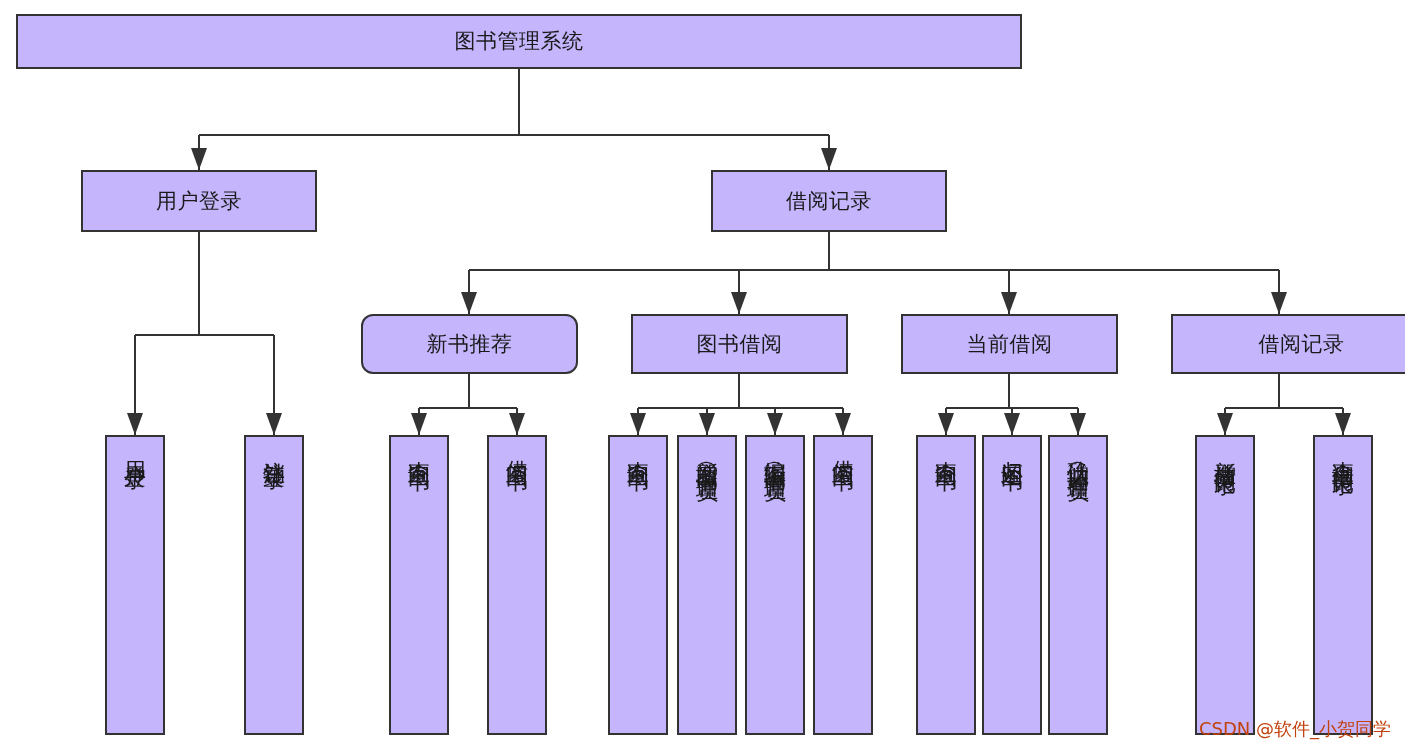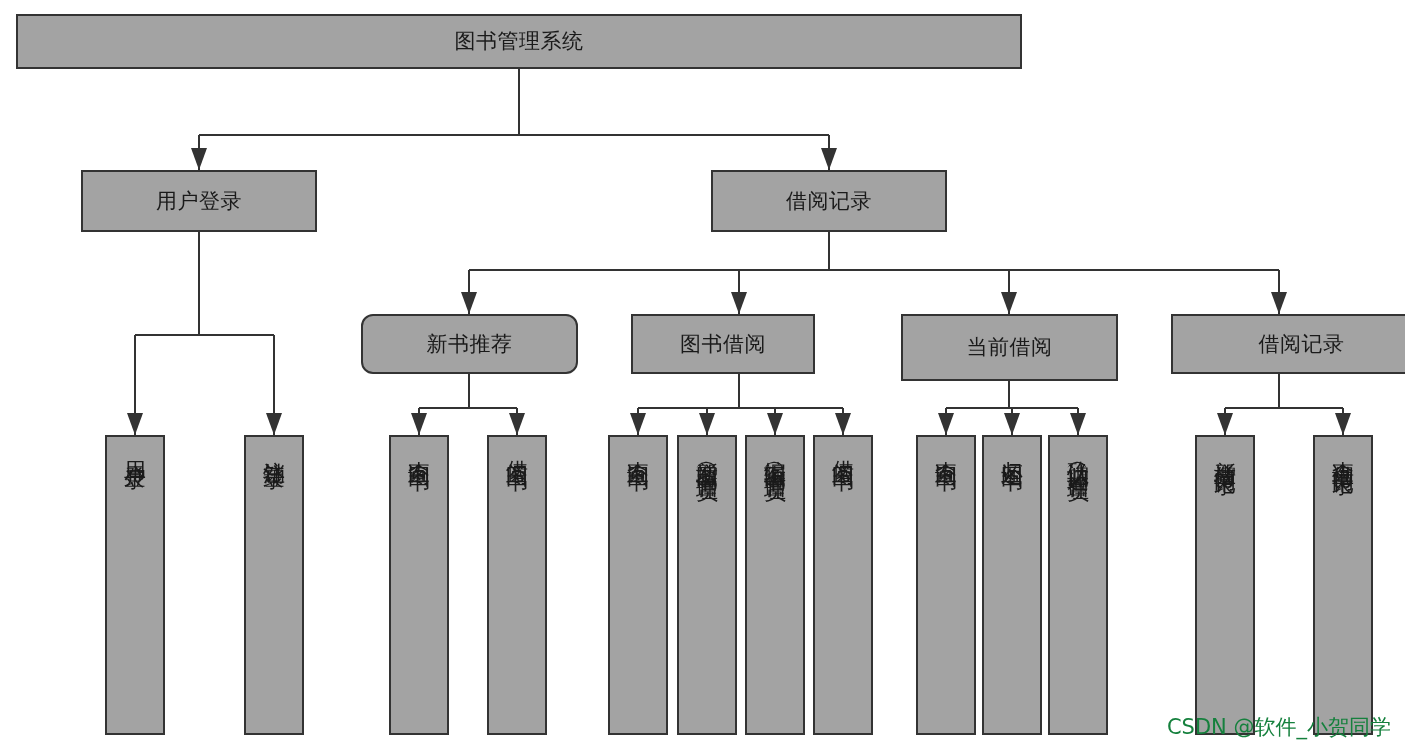--- a/index.html
+++ b/index.html
@@ -21,21 +21,21 @@
   #connector-layer {
     position: absolute;
     left: 0;
     top: 0;
     width: 1405px;
     height: 747px;
   }
   .node {
     position: absolute;
     box-sizing: border-box;
-    background: #a3a3a3;
+    background: #c4b5fd;
     border: 2px solid #333333;
     display: flex;
     align-items: center;
     justify-content: center;
     color: #1a1a1a;
   }
   .node-label {
     display: block;
     text-align: center;
     line-height: 1.08;
@@ -55,22 +55,22 @@
     text-orientation: upright;
     font-size: 22px;
     letter-spacing: 3px;
     line-height: 1;
     white-space: nowrap;
   }
   #watermark {
     position: absolute;
     right: 14px;
     bottom: 6px;
-    font-size: 21px;
-    color: #15803d;
+    font-size: 18px;
+    color: #c2410c;
     white-space: nowrap;
     pointer-events: none;
   }
 </style>
 </head>
 <body>
 
 <div id="diagram-root">
 
   <svg id="connector-layer" viewBox="0 0 1405 747" xmlns="http://www.w3.org/2000/svg">
@@ -137,24 +137,24 @@
         <span class="node-label">用户登录</span>
       </div>
       <div class="node horizontal" style="left: 711px; top: 170px; width: 236px; height: 62px;">
         <span class="node-label">借阅记录</span>
       </div>
     </div>
   <div id="level3-container">
       <div class="node horizontal" style="left: 361px; top: 314px; width: 217px; height: 60px; border-radius: 12px;">
         <span class="node-label">新书推荐</span>
       </div>
-      <div class="node horizontal" style="left: 631px; top: 314px; width: 184px; height: 60px;">
+      <div class="node horizontal" style="left: 631px; top: 314px; width: 217px; height: 60px;">
         <span class="node-label">图书借阅</span>
       </div>
-      <div class="node horizontal" style="left: 901px; top: 314px; width: 217px; height: 67px;">
+      <div class="node horizontal" style="left: 901px; top: 314px; width: 217px; height: 60px;">
         <span class="node-label">当前借阅</span>
       </div>
       <div class="node horizontal" style="left: 1171px; top: 314px; width: 261px; height: 60px;">
         <span class="node-label">借阅记录</span>
       </div>
     </div>
   <div id="leaves-container">
       <div class="node vertical" style="left: 105px; top: 435px; width: 60px; height: 300px;">
         <span class="node-label">用户登录</span>
       </div>

